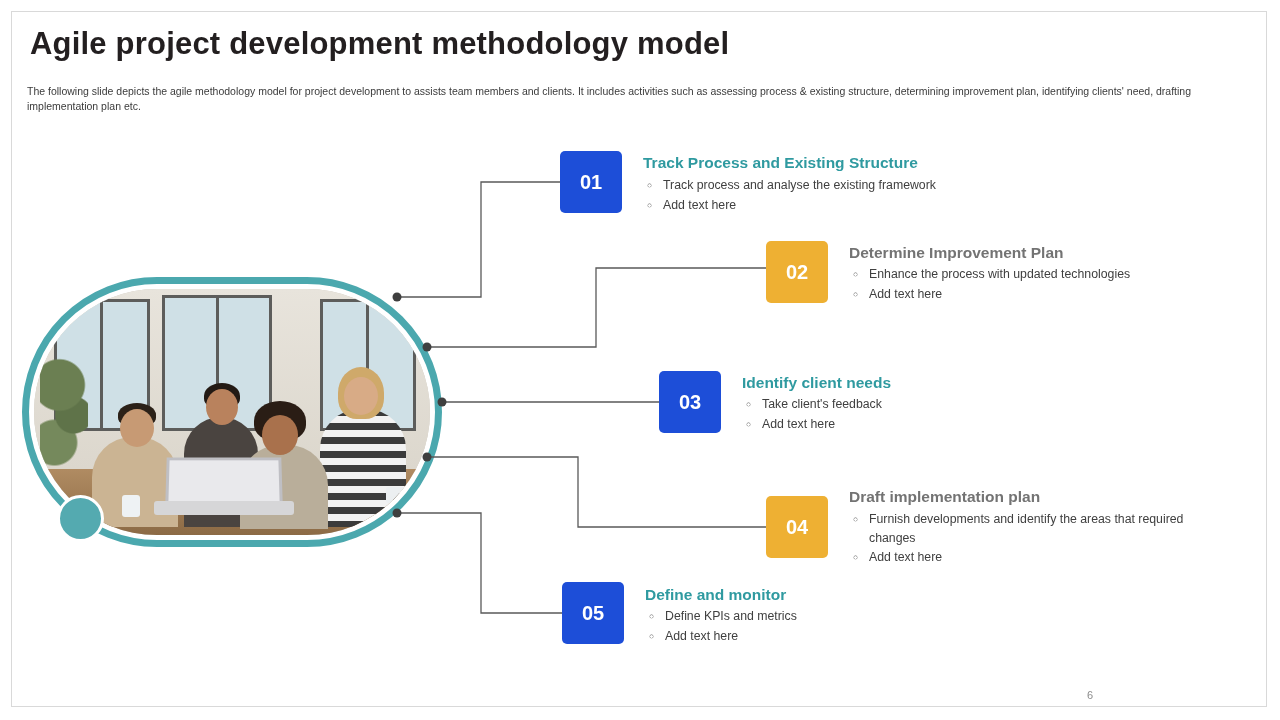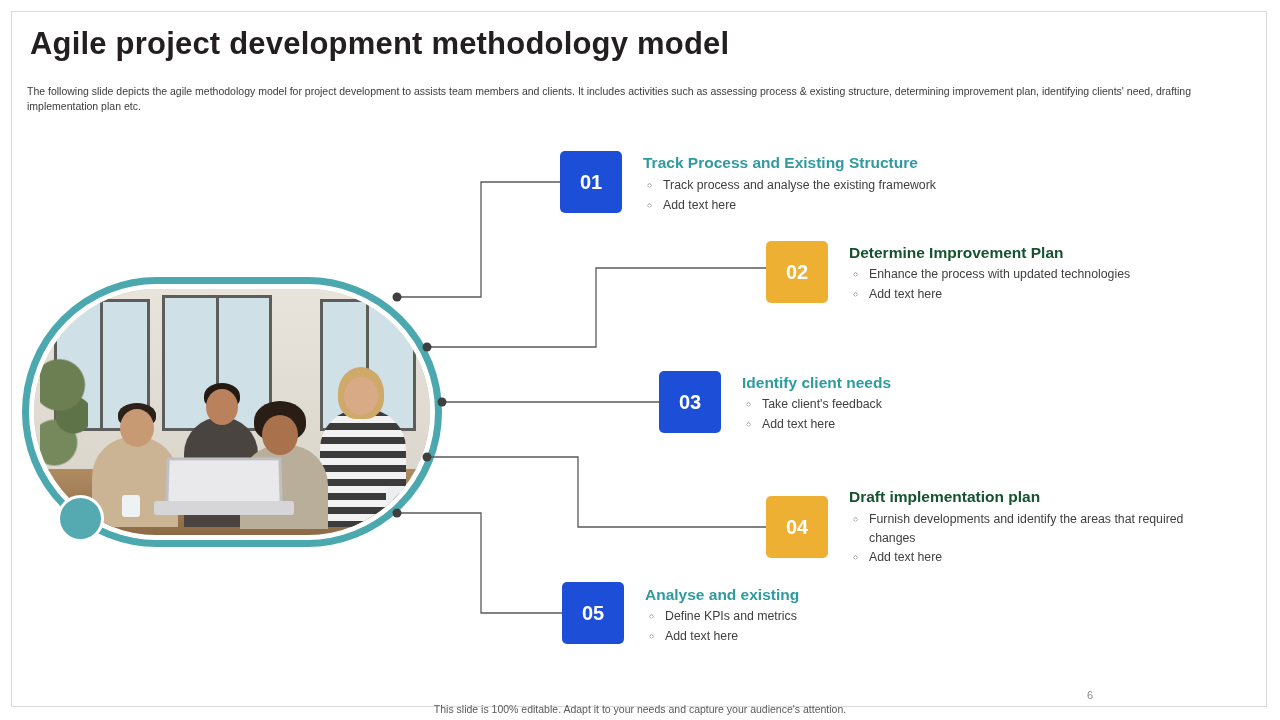--- a/index.html
+++ b/index.html
@@ -199,21 +199,21 @@
   }
   .badge.teal { background: #1d4ed8; }
   .badge.amber { background: #eeb033; }
   .step-head {
     position: absolute;
     font-size: 15.5px;
     font-weight: bold;
     white-space: nowrap;
   }
   .step-head.teal { color: #2f9aa0; }
-  .step-head.amber { color: #14532d; }
+  .step-head.amber { color: #737373; }
   .bullets {
     position: absolute;
     font-size: 12.3px;
     color: #404040;
     line-height: 18.5px;
   }
   .bullets .li {
     position: relative;
     padding-left: 18px;
     margin-bottom: 1px;
@@ -342,22 +342,21 @@
     <div class="badge amber" style="left:766px; top:496px;">04</div>
     <div class="step-head amber" style="left:849px; top:488px;">Draft implementation plan</div>
     <div class="bullets" style="left:851px; top:510px; width:345px;">
       <div class="li">Furnish developments and identify the areas that required changes</div>
       <div class="li">Add text here</div>
     </div>
   </div>
 
   <div class="step">
     <div class="badge teal" style="left:562px; top:582px;">05</div>
-    <div class="step-head teal" style="left:645px; top:586px;">Analyse and existing</div>
+    <div class="step-head teal" style="left:645px; top:586px;">Define and monitor</div>
     <div class="bullets" style="left:647px; top:607px; width:380px;">
       <div class="li">Define KPIs and metrics</div>
       <div class="li">Add text here</div>
     </div>
   </div>
 
-  <div class="footer">This slide is 100% editable. Adapt it to your needs and capture your audience's attention.</div>
   <div class="page-num">6</div>
 </div>
 
 </body></html>

